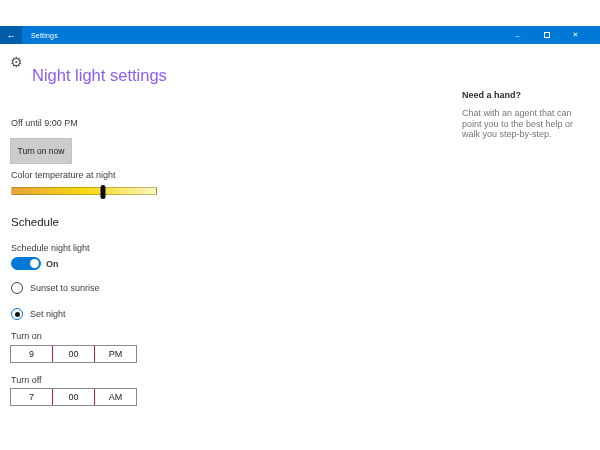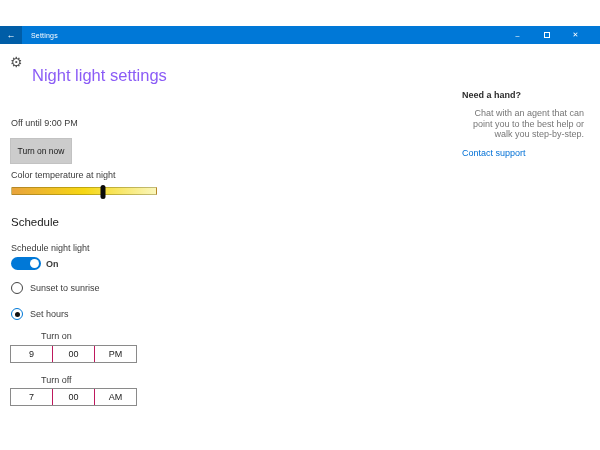--- a/index.html
+++ b/index.html
@@ -79,39 +79,39 @@
   .radio-row.r1 { top: 308px; }
   .radio-circle {
     width: 12px; height: 12px; border: 1px solid #444; border-radius: 50%;
     display: flex; align-items: center; justify-content: center; background: #fff;
   }
   .radio-row.selected .radio-circle { border: 1.5px solid var(--accent, #0078d7); }
   .radio-dot { width: 5px; height: 5px; border-radius: 50%; background: #111; display: none; }
   .radio-row.selected .radio-dot { display: block; }
   .radio-label { margin-left: 7px; font-size: 9px; color: #3b3b3b; text-align: center; }
 
-  .time-label { position: absolute; left: 11px; font-size: 9px; color: #3b3b3b; margin-left: 30px; }
+  .time-label { position: absolute; left: 11px; font-size: 9px; color: #3b3b3b; }
   .time-label.t-on { top: 331px; }
   .time-label.t-off { top: 375px; }
   .time-picker {
     position: absolute; left: 10px; width: 127px; height: 18px;
     border: 1px solid #8a8a8a; display: flex; background: #fff;
   }
   .time-picker.t-on { top: 345px; }
   .time-picker.t-off { top: 388px; }
   .time-cell {
     flex: 1; display: flex; align-items: center; justify-content: center;
     font-size: 9px; color: #1b1b1b;
   }
   .time-cell + .time-cell { border-left: 1px solid #be185d; }
 
   
   .help-col { position: absolute; left: 462px; top: 84px; width: 122px; }
   .help-title { font-size: 9px; font-weight: 700; color: #2e2e2e; margin-top: 6px; }
-  .help-body { margin-top: 8px; font-size: 9px; line-height: 10.5px; color: #767676; text-align: right; }
+  .help-body { margin-top: 8px; font-size: 9px; line-height: 10.5px; color: #767676; }
   .help-link { margin-top: 8px; font-size: 9px; color: var(--link, #0070d6); cursor: pointer; }
 </style>
 </head>
 <body>
 
 <div id="screen">
 
   <div class="titlebar">
     <div class="back-btn">
       <span>←</span>
@@ -152,36 +152,35 @@
   <div class="radio-row r0">
     <div class="radio-circle">
       
     </div>
     <span class="radio-label">Sunset to sunrise</span>
   </div>
   <div class="radio-row r1 selected">
     <div class="radio-circle">
       <div class="radio-dot"></div>
     </div>
-    <span class="radio-label">Set hours</span>
+    <span class="radio-label">Set night</span>
   </div>
 
   <div class="time-label t-on">Turn on</div>
   <div class="time-picker t-on">
     <div class="time-cell">9</div>
     <div class="time-cell">00</div>
     <div class="time-cell">PM</div>
   </div>
 
   <div class="time-label t-off">Turn off</div>
   <div class="time-picker t-off">
     <div class="time-cell">7</div>
     <div class="time-cell">00</div>
     <div class="time-cell">AM</div>
   </div>
 
   <div class="help-col">
     <div class="help-title">Need a hand?</div>
     <div class="help-body">Chat with an agent that can point you to the best help or walk you step-by-step.</div>
-    <div class="help-link">Contact support</div>
   </div>
 
 </div>
 
 </body></html>

